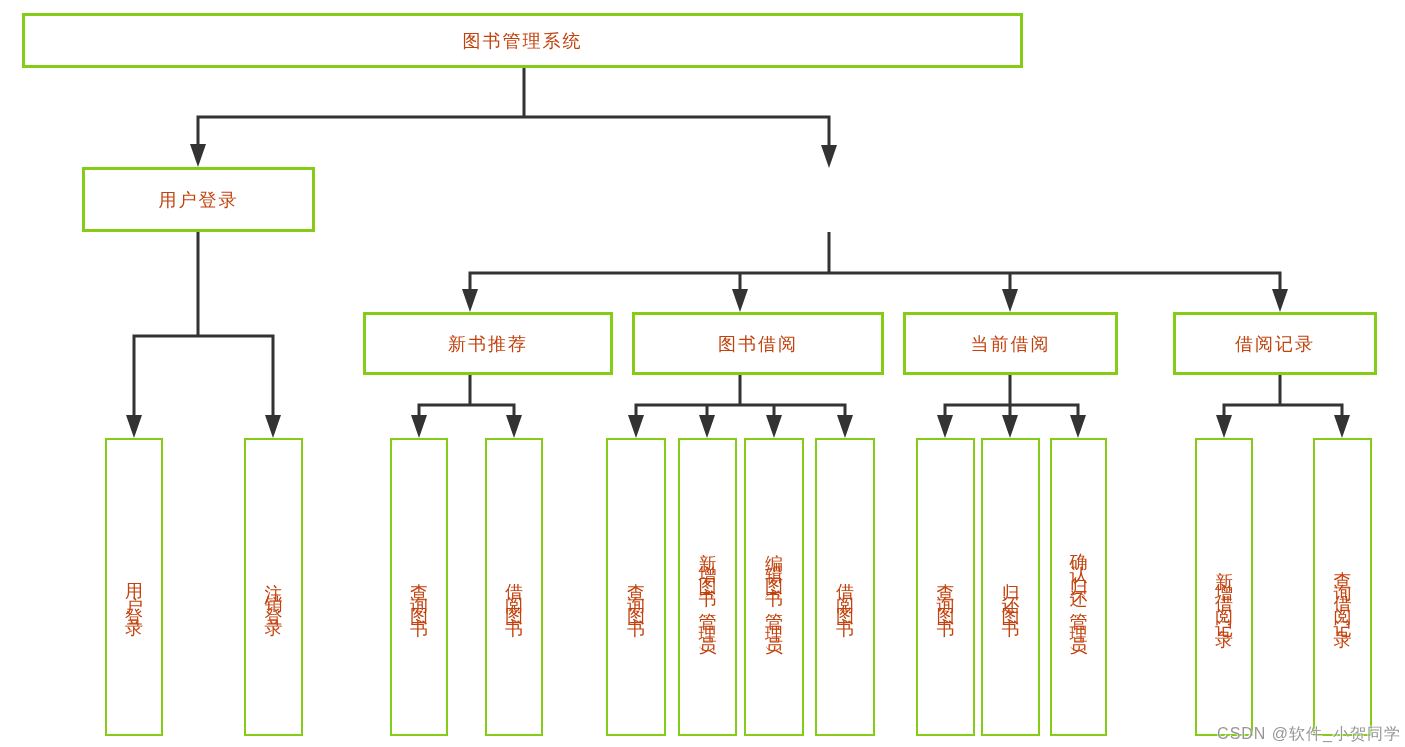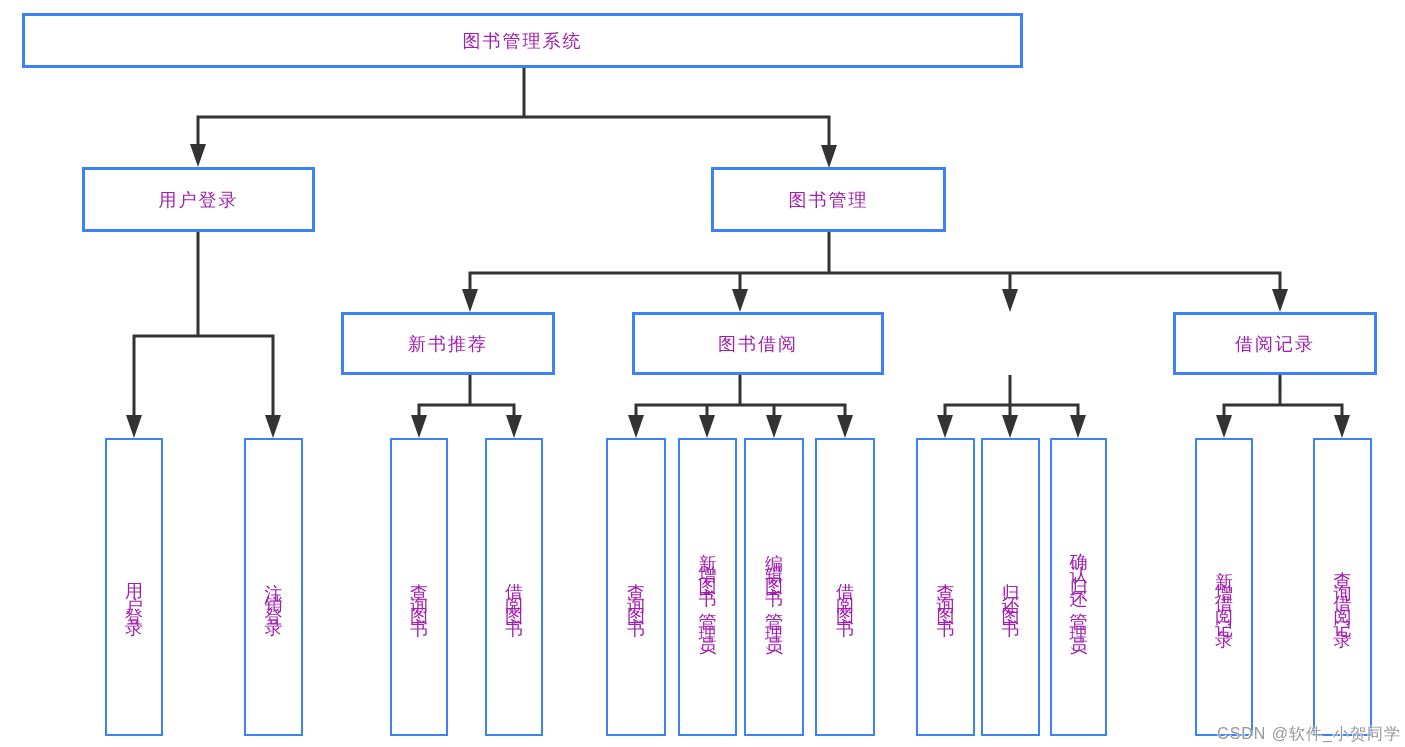--- a/index.html
+++ b/index.html
@@ -10,25 +10,25 @@
     width: 1405px;
     height: 747px;
     background: #ffffff;
     overflow: hidden;
     color: #2e2e2e;
   }
   svg.connectors { position: absolute; left: 0; top: 0; }
   .node {
     position: absolute;
     background: #ffffff;
-    border: 3px solid #3b82f6;
+    border: 3px solid #84cc16;
     display: flex;
     align-items: center;
     justify-content: center;
-    color: #a21caf;
+    color: #c2410c;
   }
   .hnode { font-size: 18px; letter-spacing: 2px; white-space: nowrap; }
   .root  { left: 22px; top: 13px; width: 1001px; height: 55px; }
   .lvl2  { top: 167px; height: 65px; }
   .lvl3  { top: 312px; height: 63px; }
   .leaf  { top: 438px; height: 298px; border-width: 2.5px; }
   .vtext {
     writing-mode: vertical-rl;
     text-orientation: mixed;
     font-size: 18px;
@@ -78,29 +78,29 @@
       </g>
     </svg>
 
   <div class="node root hnode">
     <span>图书管理系统</span>
   </div>
 
   <div class="node lvl2 hnode" style="left:82px;width:233px">
     <span>用户登录</span>
   </div>
-  <div class="node lvl2 hnode" style="left:711px;width:235px">
-    <span>图书管理</span>
-  </div>
 
-  <div class="node lvl3 hnode" style="left:341px;width:214px">
+  <div class="node lvl3 hnode" style="left:363px;width:250px">
     <span>新书推荐</span>
   </div>
   <div class="node lvl3 hnode" style="left:632px;width:252px">
     <span>图书借阅</span>
+  </div>
+  <div class="node lvl3 hnode" style="left:903px;width:215px">
+    <span>当前借阅</span>
   </div>
   <div class="node lvl3 hnode" style="left:1173px;width:204px">
     <span>借阅记录</span>
   </div>
 
   <div class="node leaf" style="left:105px;width:58px">
     <span class="vtext">用户登录</span>
   </div>
   <div class="node leaf" style="left:244px;width:59px">
     <span class="vtext">注销登录</span>

